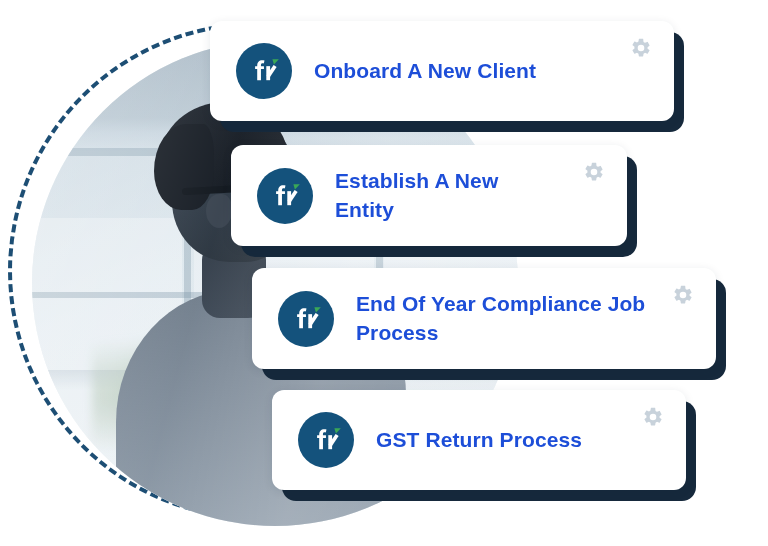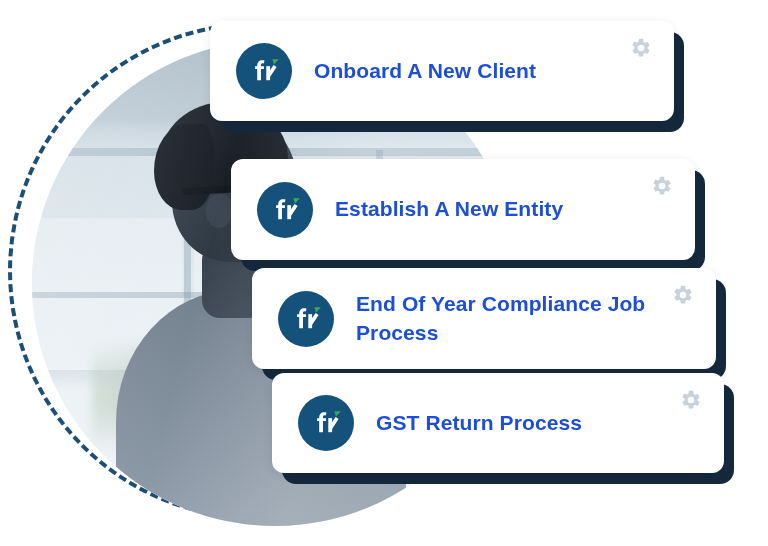--- a/index.html
+++ b/index.html
@@ -281,21 +281,21 @@
 </svg>
           </div>
           <div class="card-title">Onboard A New Client</div>
           <div class="gear">
 <svg width="22" height="22" viewBox="0 0 24 24" aria-hidden="true">
   <path fill="#c8d2db" d="M19.14 12.94a7.5 7.5 0 0 0 .06-.94 7.5 7.5 0 0 0-.06-.94l2.03-1.58a.49.49 0 0 0 .12-.61l-1.92-3.32a.49.49 0 0 0-.59-.22l-2.39.96a7.3 7.3 0 0 0-1.62-.94l-.36-2.54A.48.48 0 0 0 13.93 2h-3.84a.48.48 0 0 0-.48.41l-.36 2.54c-.59.24-1.13.56-1.62.94l-2.39-.96a.49.49 0 0 0-.59.22L2.73 8.47a.49.49 0 0 0 .12.61l2.03 1.58c-.04.31-.06.63-.06.94s.02.63.06.94l-2.03 1.58a.49.49 0 0 0-.12.61l1.92 3.32c.12.22.38.3.59.22l2.39-.96c.5.38 1.03.7 1.62.94l.36 2.54c.04.24.24.41.48.41h3.84c.24 0 .44-.17.48-.41l.36-2.54c.59-.24 1.12-.56 1.62-.94l2.39.96c.22.08.47 0 .59-.22l1.92-3.32a.49.49 0 0 0-.12-.61zM12 15.6A3.6 3.6 0 1 1 15.6 12 3.6 3.6 0 0 1 12 15.6z"></path>
 </svg>
           </div>
         </div>
       </div>
-      <div class="card-wrap" style="left: 231px; top: 159px; width: 464px; height: 101px; z-index: 6;">
+      <div class="card-wrap" style="left: 231px; top: 145px; width: 396px; height: 101px; z-index: 6;">
         <div class="card-shadow"></div>
         <div class="card">
           <div class="logo">
 <svg width="40" height="40" viewBox="0 0 40 40" aria-hidden="true">
   <g>
 
     <path d="M13.2 14.6c0-3.4 1.9-5.4 5.0-5.4 0.9 0 1.7 0.15 2.3 0.4l-0.7 2.9c-0.35-0.15-0.8-0.25-1.25-0.25-1.0 0-1.6 0.6-1.6 1.9v1.0h3.0v2.9h-3.0V29.2h-3.75V18.05h-2.1v-2.9h2.1z" fill="#ffffff"></path>
 
     <path d="M22.3 15.15h3.8V29.2h-3.8z" fill="#ffffff"></path>
     <path d="M22.5 24.6 L29.6 14.0 l3.0 2.0 L25.5 26.7 z" fill="#ffffff"></path>
@@ -329,21 +329,21 @@
 </svg>
           </div>
           <div class="card-title">End Of Year Compliance Job Process</div>
           <div class="gear">
 <svg width="22" height="22" viewBox="0 0 24 24" aria-hidden="true">
   <path fill="#c8d2db" d="M19.14 12.94a7.5 7.5 0 0 0 .06-.94 7.5 7.5 0 0 0-.06-.94l2.03-1.58a.49.49 0 0 0 .12-.61l-1.92-3.32a.49.49 0 0 0-.59-.22l-2.39.96a7.3 7.3 0 0 0-1.62-.94l-.36-2.54A.48.48 0 0 0 13.93 2h-3.84a.48.48 0 0 0-.48.41l-.36 2.54c-.59.24-1.13.56-1.62.94l-2.39-.96a.49.49 0 0 0-.59.22L2.73 8.47a.49.49 0 0 0 .12.61l2.03 1.58c-.04.31-.06.63-.06.94s.02.63.06.94l-2.03 1.58a.49.49 0 0 0-.12.61l1.92 3.32c.12.22.38.3.59.22l2.39-.96c.5.38 1.03.7 1.62.94l.36 2.54c.04.24.24.41.48.41h3.84c.24 0 .44-.17.48-.41l.36-2.54c.59-.24 1.12-.56 1.62-.94l2.39.96c.22.08.47 0 .59-.22l1.92-3.32a.49.49 0 0 0-.12-.61zM12 15.6A3.6 3.6 0 1 1 15.6 12 3.6 3.6 0 0 1 12 15.6z"></path>
 </svg>
           </div>
         </div>
       </div>
-      <div class="card-wrap" style="left: 272px; top: 373px; width: 452px; height: 100px; z-index: 8; text-align: center;">
+      <div class="card-wrap" style="left: 272px; top: 390px; width: 414px; height: 100px; z-index: 8; text-align: center;">
         <div class="card-shadow"></div>
         <div class="card">
           <div class="logo">
 <svg width="40" height="40" viewBox="0 0 40 40" aria-hidden="true">
   <g>
 
     <path d="M13.2 14.6c0-3.4 1.9-5.4 5.0-5.4 0.9 0 1.7 0.15 2.3 0.4l-0.7 2.9c-0.35-0.15-0.8-0.25-1.25-0.25-1.0 0-1.6 0.6-1.6 1.9v1.0h3.0v2.9h-3.0V29.2h-3.75V18.05h-2.1v-2.9h2.1z" fill="#ffffff"></path>
 
     <path d="M22.3 15.15h3.8V29.2h-3.8z" fill="#ffffff"></path>
     <path d="M22.5 24.6 L29.6 14.0 l3.0 2.0 L25.5 26.7 z" fill="#ffffff"></path>

